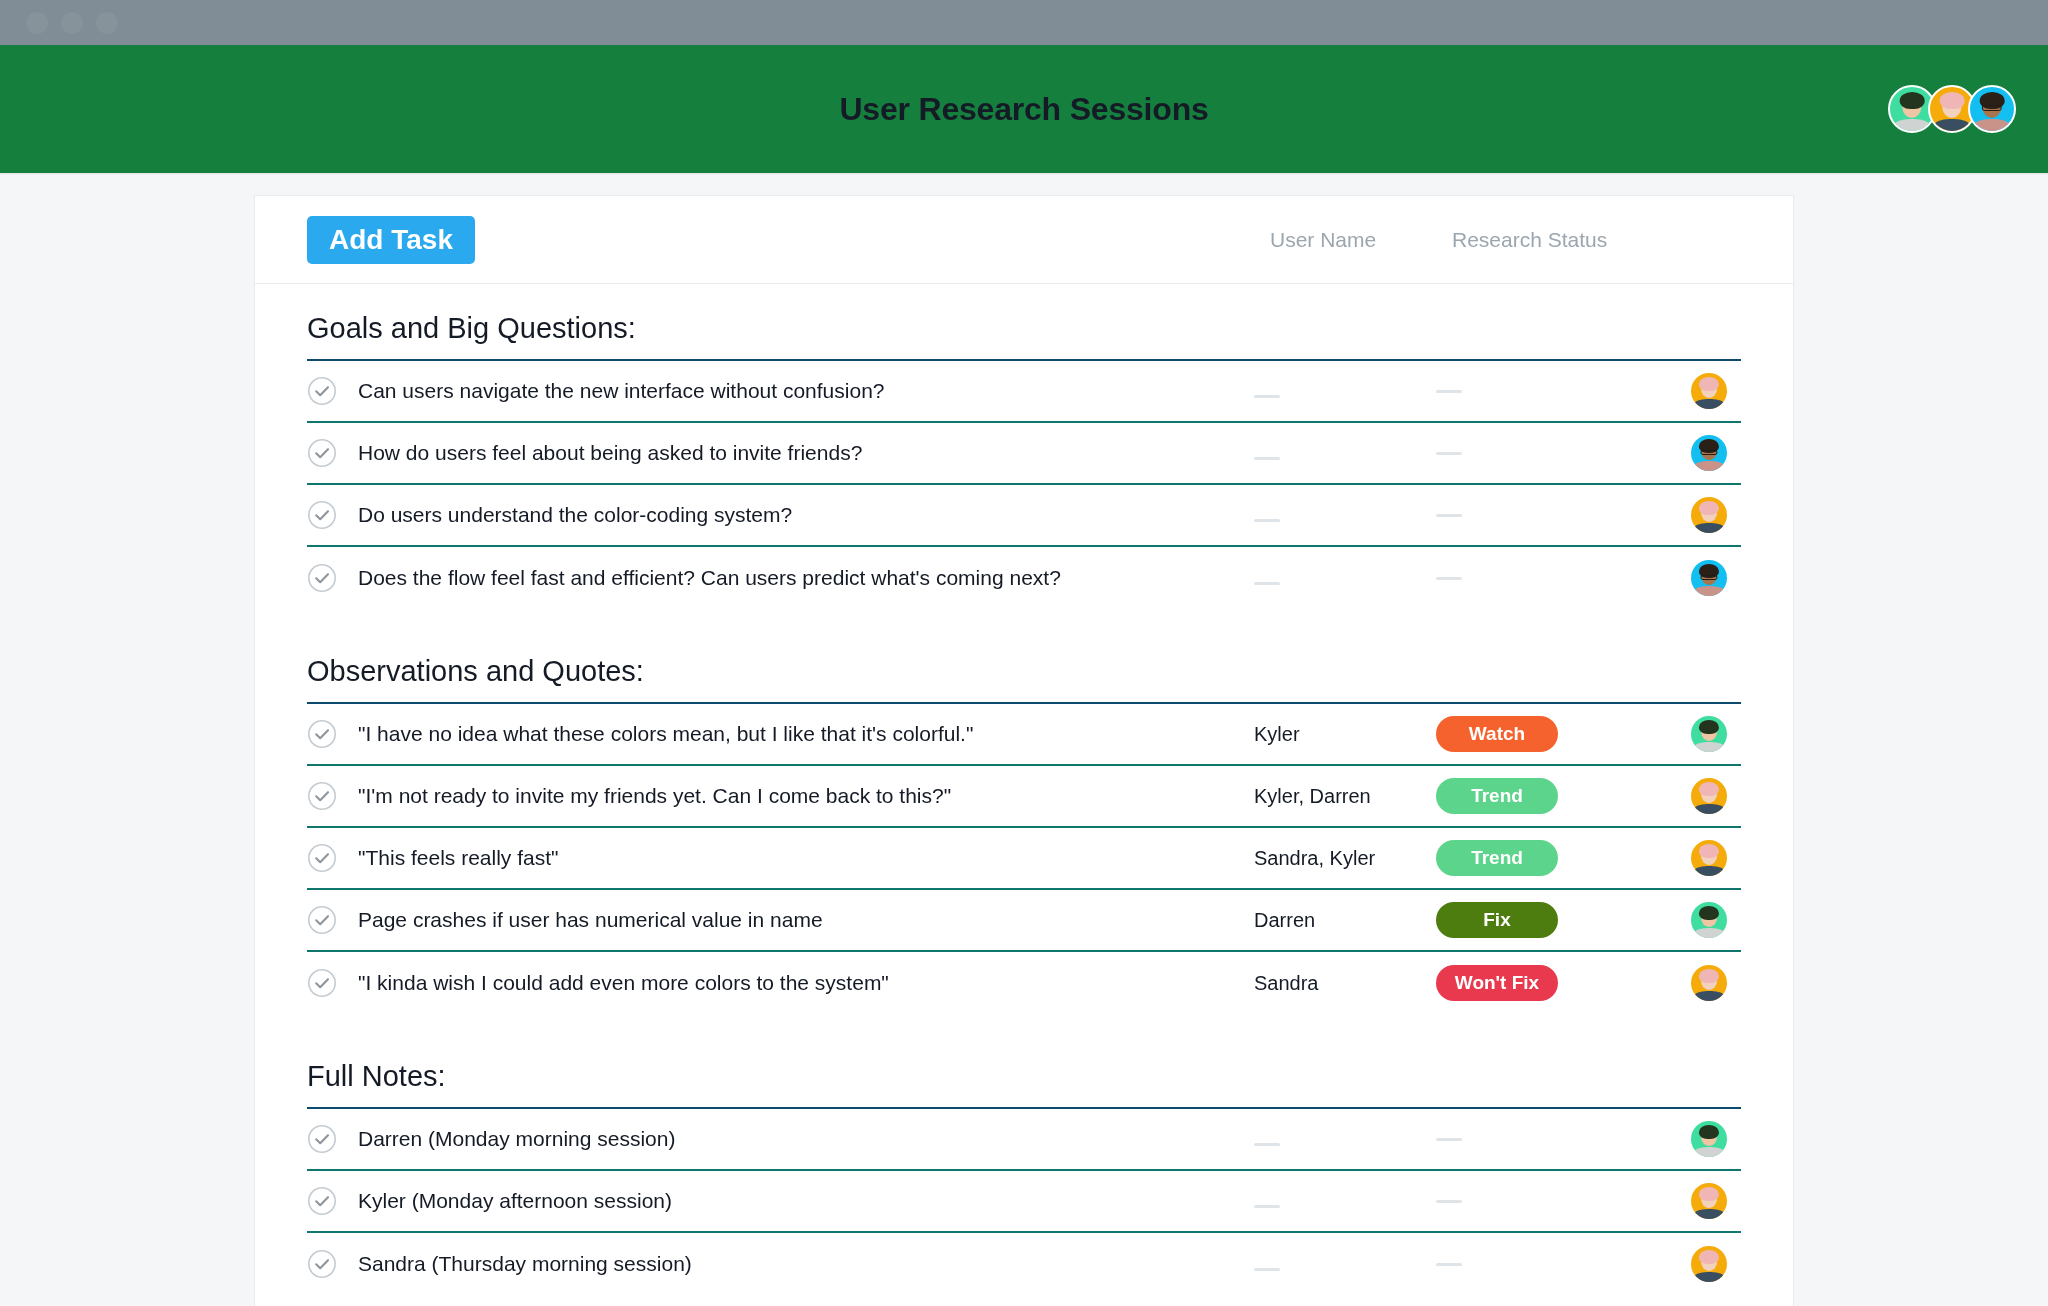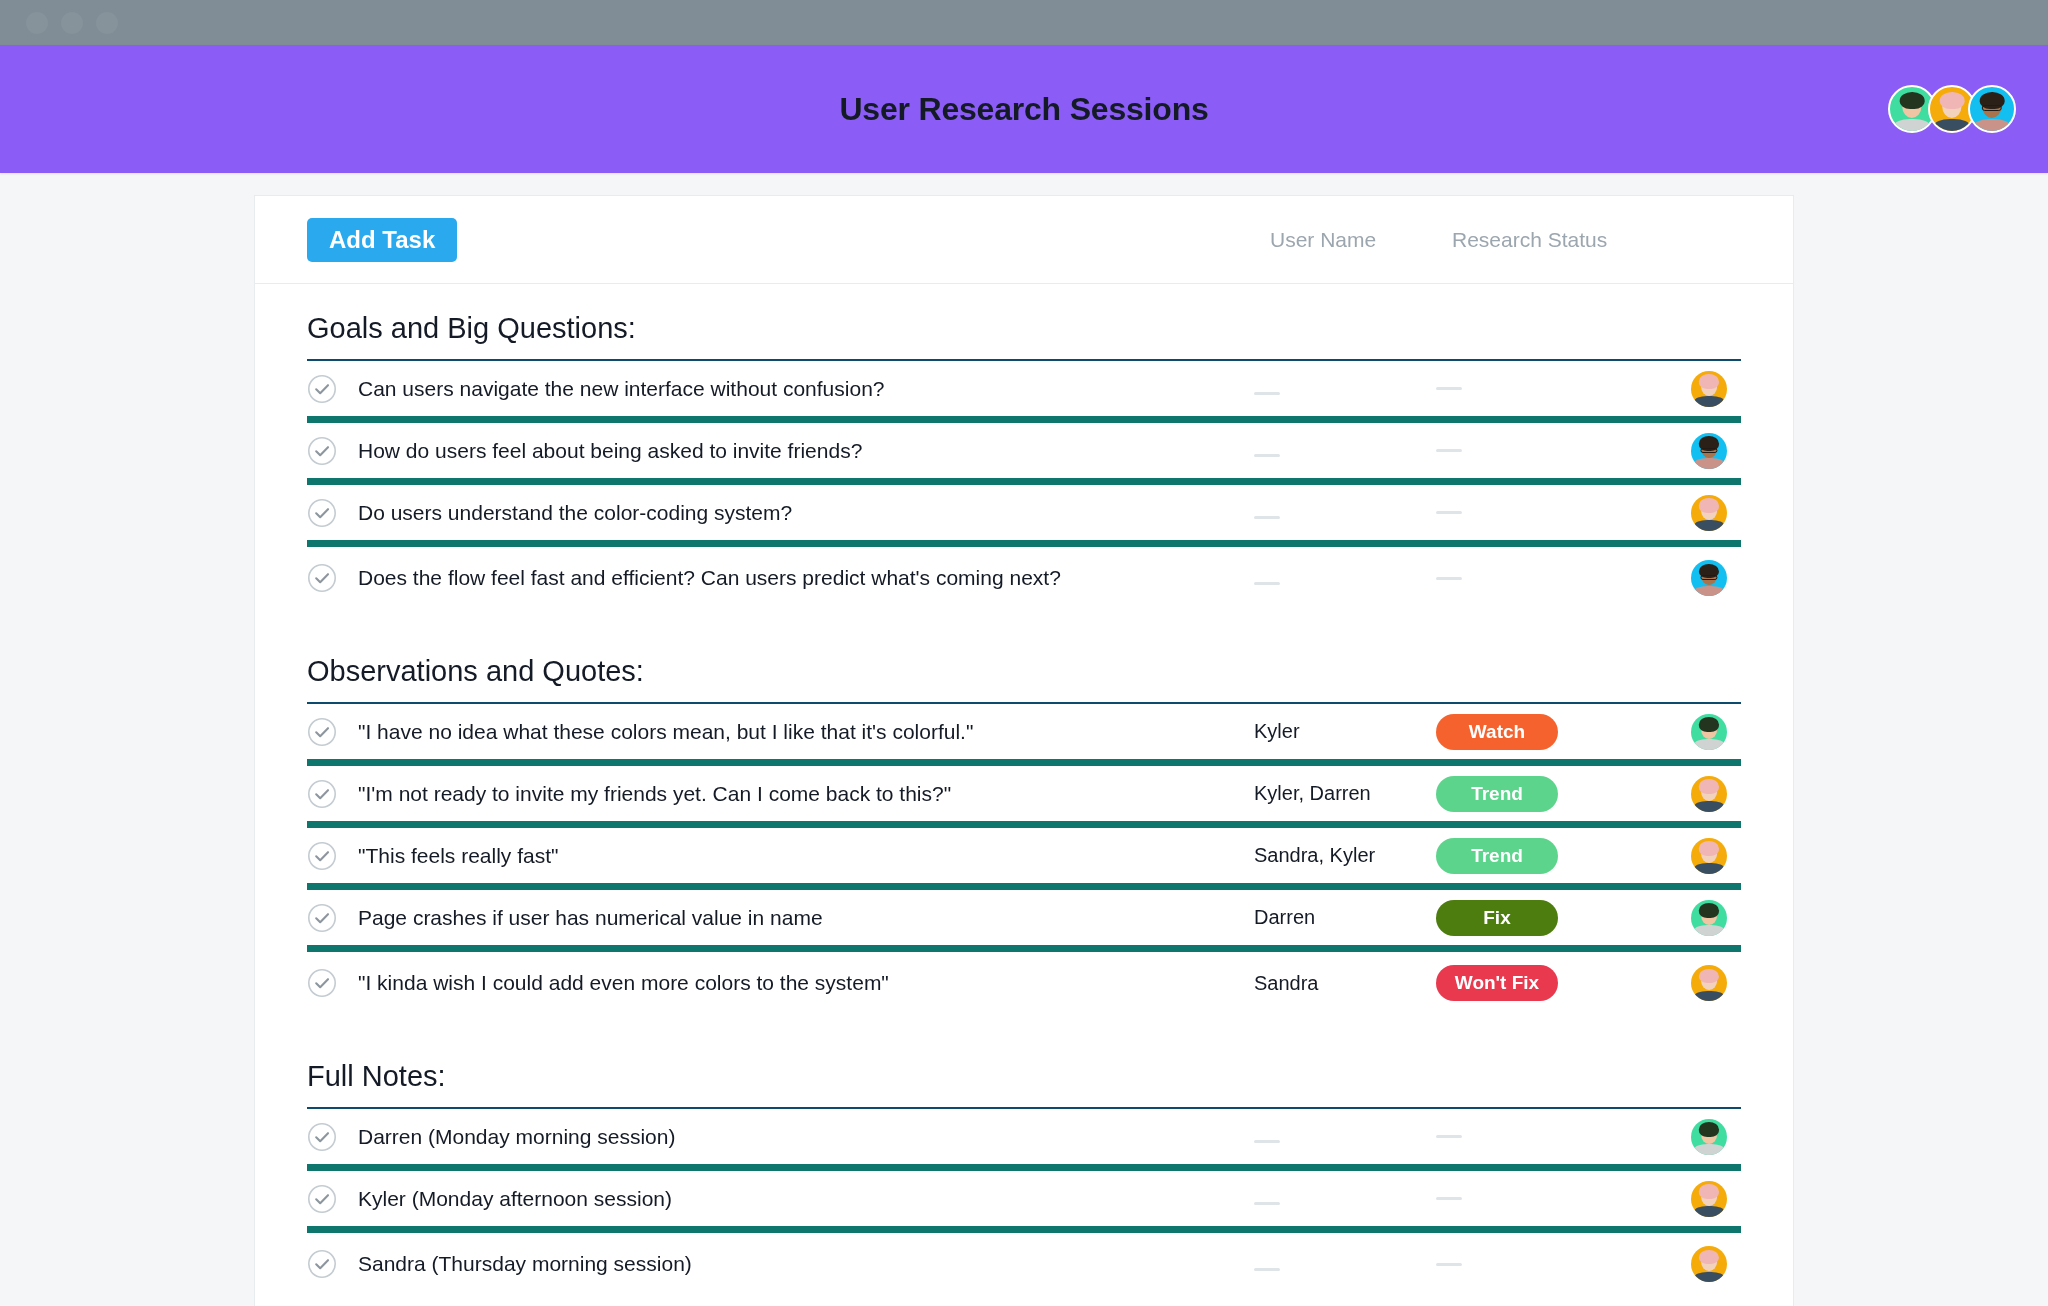--- a/index.html
+++ b/index.html
@@ -28,21 +28,21 @@
   .traffic-light {
     width: 22px;
     height: 22px;
     border-radius: 50%;
     background: rgba(255,255,255,0.055);
   }
 
   
   .app-header {
     height: 128px;
-    background: #8b5cf6;
+    background: #15803d;
     position: relative;
     display: flex;
     align-items: center;
     justify-content: center;
     box-shadow: 0 1px 2px rgba(0,0,0,0.09);
   }
   .app-title {
     font-size: 32px;
     font-weight: bold;
     color: #151b26;
@@ -147,21 +147,21 @@
   .toolbar {
     height: 88px;
     display: flex;
     align-items: center;
     padding: 0 36px 0 52px;
     border-bottom: 1px solid #e8ecee;
   }
   .add-task-btn {
     background: #2aa9ef;
     color: #ffffff;
-    font-size: 24px;
+    font-size: 28px;
     font-weight: bold;
     border: none;
     border-radius: 5px;
     padding: 8px 22px;
     cursor: pointer;
     font-family: "Liberation Sans", sans-serif;
   }
   .toolbar-spacer { flex: 1; }
   .col-head {
     font-size: 21px;
@@ -180,21 +180,21 @@
     padding: 28px 0 14px 0;
     border-bottom: 2px solid #0c4a6e;
   }
   .section-title.spaced { padding-top: 46px; }
 
   
   .task-row {
     display: flex;
     align-items: center;
     height: 62px;
-    border-bottom: 7px solid #0f766e;
+    border-bottom: 2px solid #0f766e;
   }
   .task-row:last-child { border-bottom: none; }
 
   .check-icon {
     width: 30px;
     height: 30px;
     flex: none;
     margin-right: 21px;
     cursor: pointer;
   }

